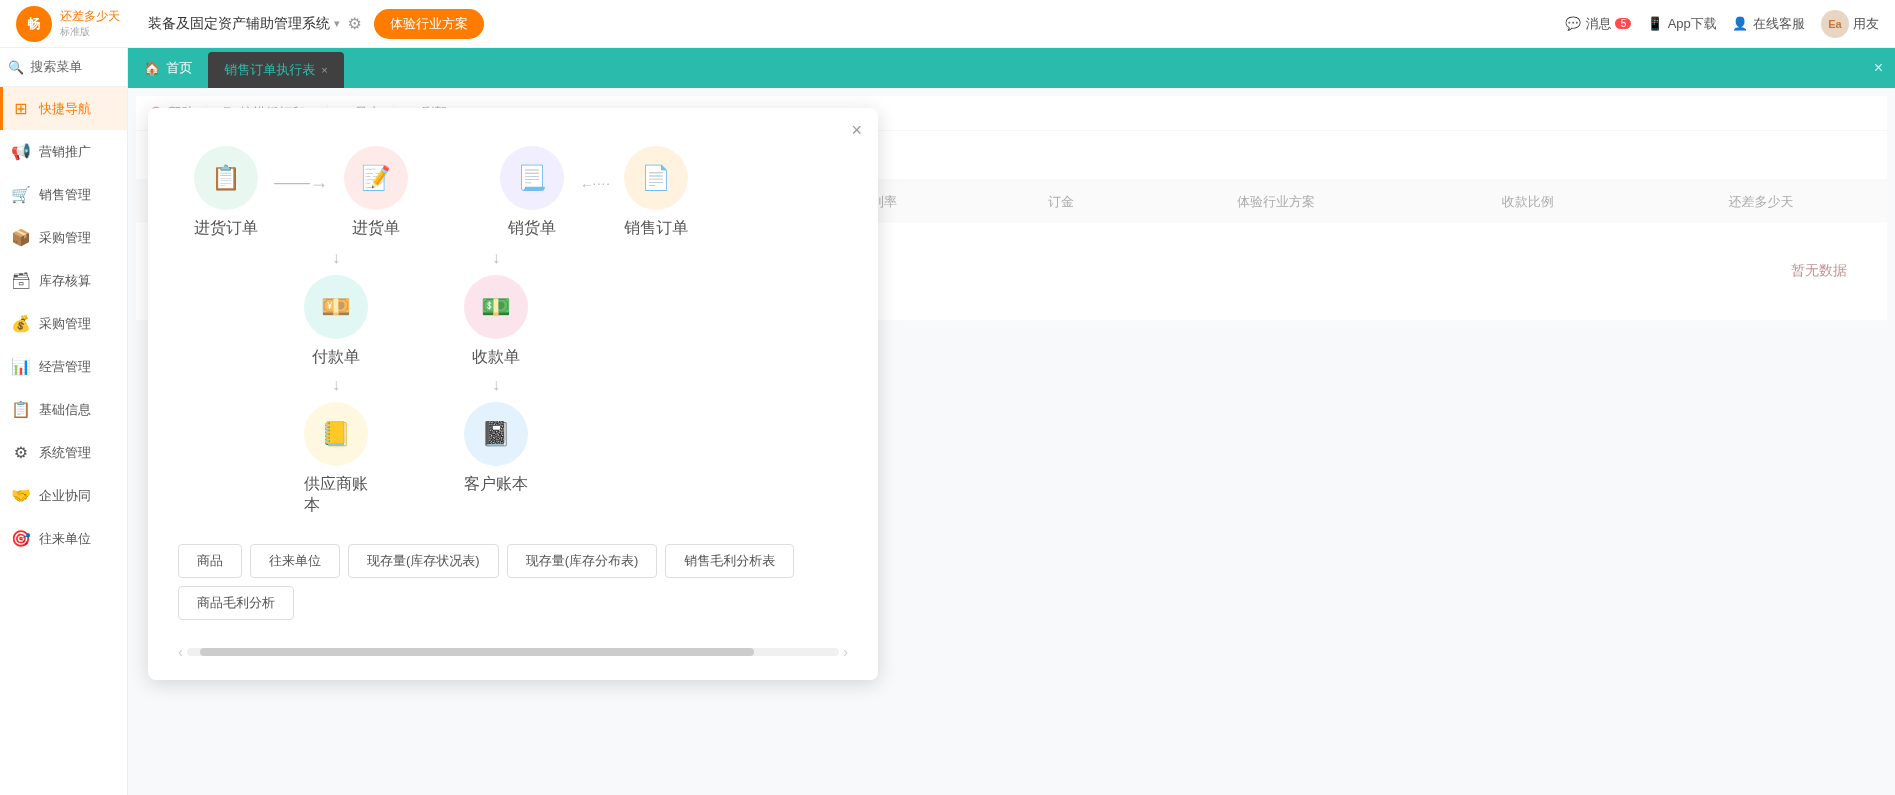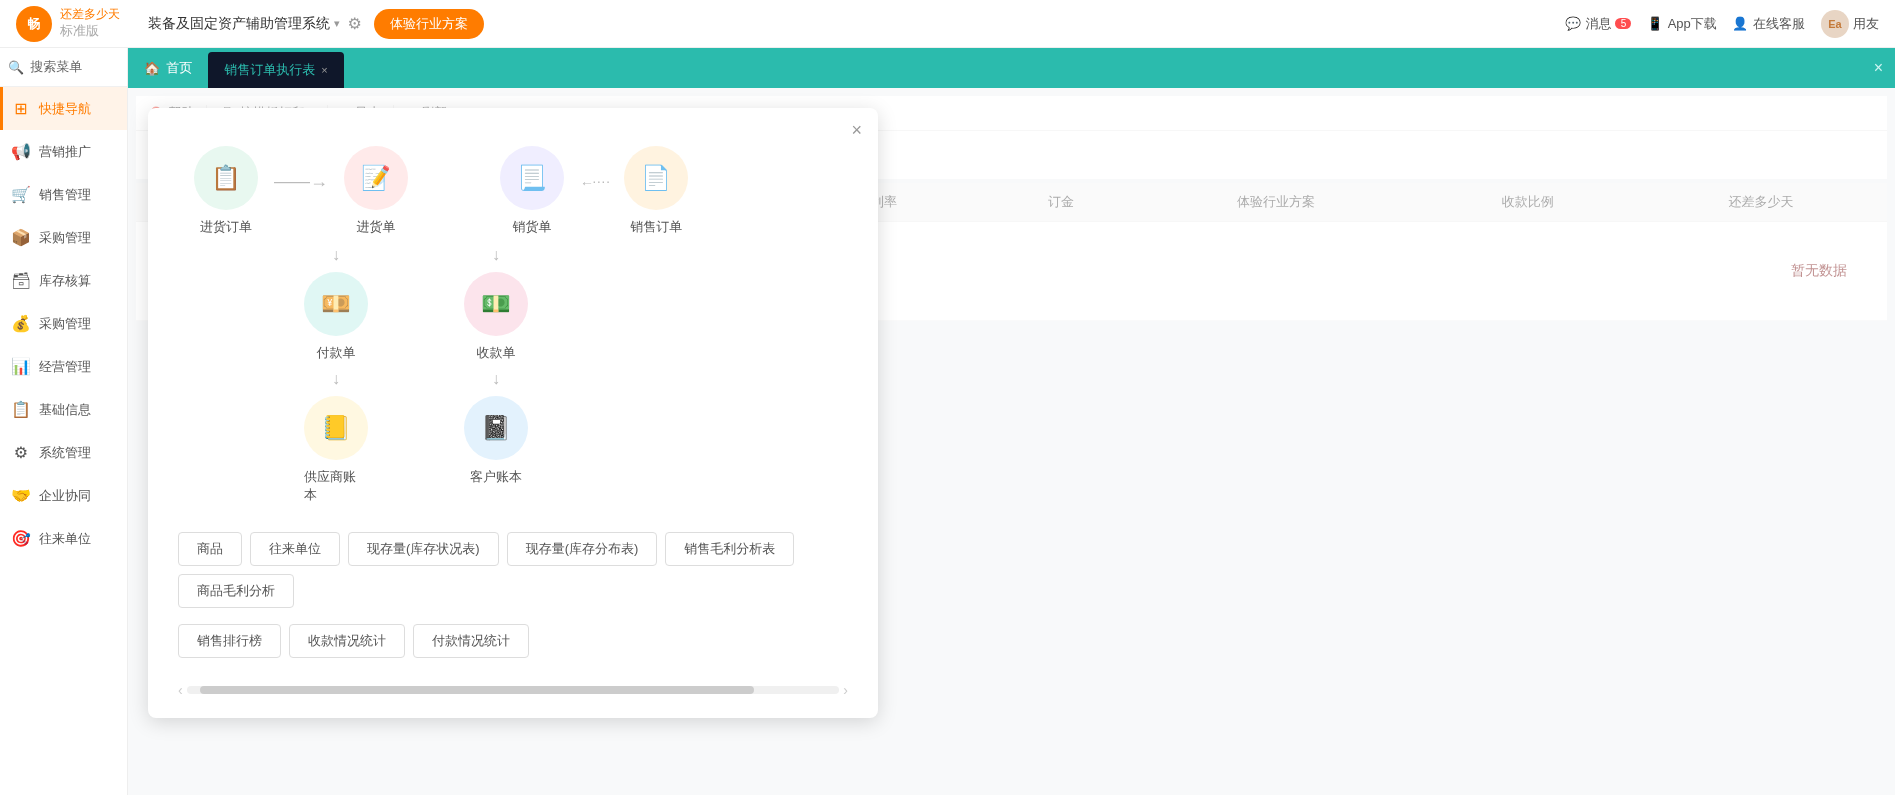--- a/index.html
+++ b/index.html
@@ -29,21 +29,21 @@
 
     
     .sidebar-search { padding: 10px 8px; display: flex; align-items: center; gap: 6px; color: #666; cursor: pointer; border-bottom: 1px solid #f0f0f0; }
     .sidebar-search span { font-size: 13px; }
     .sidebar-nav-item { padding: 12px 8px; display: flex; align-items: center; gap: 8px; cursor: pointer; font-size: 13px; color: #555; border-left: 3px solid transparent; }
     .sidebar-nav-item.active { background: #fff3e8; border-left-color: #ff7c00; color: #ff7c00; }
     .sidebar-nav-item .nav-icon { font-size: 16px; width: 20px; text-align: center; }
 
     
     .tab-item { padding: 0 16px; height: 40px; display: flex; align-items: center; gap: 6px; cursor: pointer; font-size: 13px; color: #cef5f2; }
-    .tab-item.active { background: #0f172a; color: #2bbbad; border-radius: 4px 4px 0 0; margin-top: 4px; height: 36px; }
+    .tab-item.active { background: #404040; color: #2bbbad; border-radius: 4px 4px 0 0; margin-top: 4px; height: 36px; }
     .tab-home { color: #fff; }
     .tab-close { font-size: 11px; cursor: pointer; color: #999; }
 
     
     .toolbar { background: #fff; padding: 8px 12px; display: flex; align-items: center; gap: 12px; border-bottom: 1px solid #eee; }
     .toolbar-btn { display: flex; align-items: center; gap: 4px; color: #555; cursor: pointer; font-size: 13px; }
     .toolbar-divider { width: 1px; height: 16px; background: #eee; }
 
     
     .filter-row { background: #fff; padding: 8px 12px; display: flex; align-items: center; gap: 8px; flex-wrap: wrap; }
@@ -63,21 +63,21 @@
     th { padding: 10px 12px; text-align: center; border-bottom: 1px solid #eee; white-space: nowrap; color: #555; font-weight: 500; }
     td { padding: 10px 12px; text-align: center; border-bottom: 1px solid #f5f5f5; }
     .no-data { text-align: right; color: #7f1d1d; padding: 40px; font-size: 14px; }
 
     
     .modal-overlay { position: absolute; top: 0; left: 0; right: 0; bottom: 0; background: rgba(255,255,255,0.5); z-index: 100; display: flex; align-items: flex-start; justify-content: flex-start; }
     .modal-box { background: #fff; border-radius: 8px; box-shadow: 0 4px 20px rgba(0,0,0,0.15); width: 730px; margin: 20px; padding: 30px 30px 20px; position: relative; }
     .modal-close { position: absolute; top: 12px; right: 16px; cursor: pointer; color: #999; font-size: 18px; }
     .flow-node { display: flex; flex-direction: column; align-items: center; gap: 8px; margin: 8px 16px; }
     .flow-circle { width: 64px; height: 64px; border-radius: 50%; display: flex; align-items: center; justify-content: center; font-size: 26px; }
-    .flow-label { font-size: 13px; color: #555; }
+    .flow-label { font-size: 16px; color: #555; }
 
     .circle-green { background: #e8f8f0; color: #4CAF50; }
     .circle-red-light { background: #ffeaea; color: #e57373; }
     .circle-purple { background: #f0eeff; color: #9575cd; }
     .circle-orange { background: #fff3e0; color: #ff9800; }
     .circle-teal { background: #e0f7f4; color: #2bbbad; }
     .circle-pink { background: #fce4ec; color: #e91e63; }
     .circle-orange2 { background: #fff8e1; color: #ffa000; }
     .circle-blue { background: #e3f2fd; color: #42a5f5; }
 
@@ -93,21 +93,21 @@
 <body>
 
 <div class="app-container">
   <div class="top-bar">
     <div class="logo-area">
       <div class="logo-icon">
         <span style="font-size:13px; font-weight:bold;">畅</span>
       </div>
       <div class="logo-text">
         <div>还差多少天</div>
-        <div style="color:#aaa;font-size:13px;">标准版</div>
+        <div style="color:#aaa;font-size:10px;">标准版</div>
       </div>
     </div>
     <span class="system-title">装备及固定资产辅助管理系统</span>
     <span class="title-dropdown">▾</span>
     <span class="gear-btn">⚙</span>
     <button class="experience-btn">体验行业方案</button>
     <div class="top-right">
       <div class="top-right-item">
         <span>💬</span>
         <span>消息</span>
@@ -347,25 +347,20 @@
             <div>
               <div class="func-buttons" id="func-buttons-container">
                   <div class="func-buttons">
                     <button class="func-btn">商品</button>
                     <button class="func-btn">往来单位</button>
                     <button class="func-btn">现存量(库存状况表)</button>
                     <button class="func-btn">现存量(库存分布表)</button>
                     <button class="func-btn">销售毛利分析表</button>
                     <button class="func-btn">商品毛利分析</button>
                   </div>
-                  <div class="func-buttons">
-                    <button class="func-btn">销售排行榜</button>
-                    <button class="func-btn">收款情况统计</button>
-                    <button class="func-btn">付款情况统计</button>
-                  </div>
                 </div>
             </div>
 
             <div style="margin-top:16px; display:flex; align-items:center; gap:4px;">
               <span style="color:#ccc; font-size:14px; cursor:pointer;">‹</span>
               <div style="flex:1; height:8px; background:#f0f0f0; border-radius:4px;">
                 <div style="height:8px; background:#ccc; border-radius:4px; width:85%; margin-left:2%;"></div>
               </div>
               <span style="color:#ccc; font-size:14px; cursor:pointer;">›</span>
             </div>

